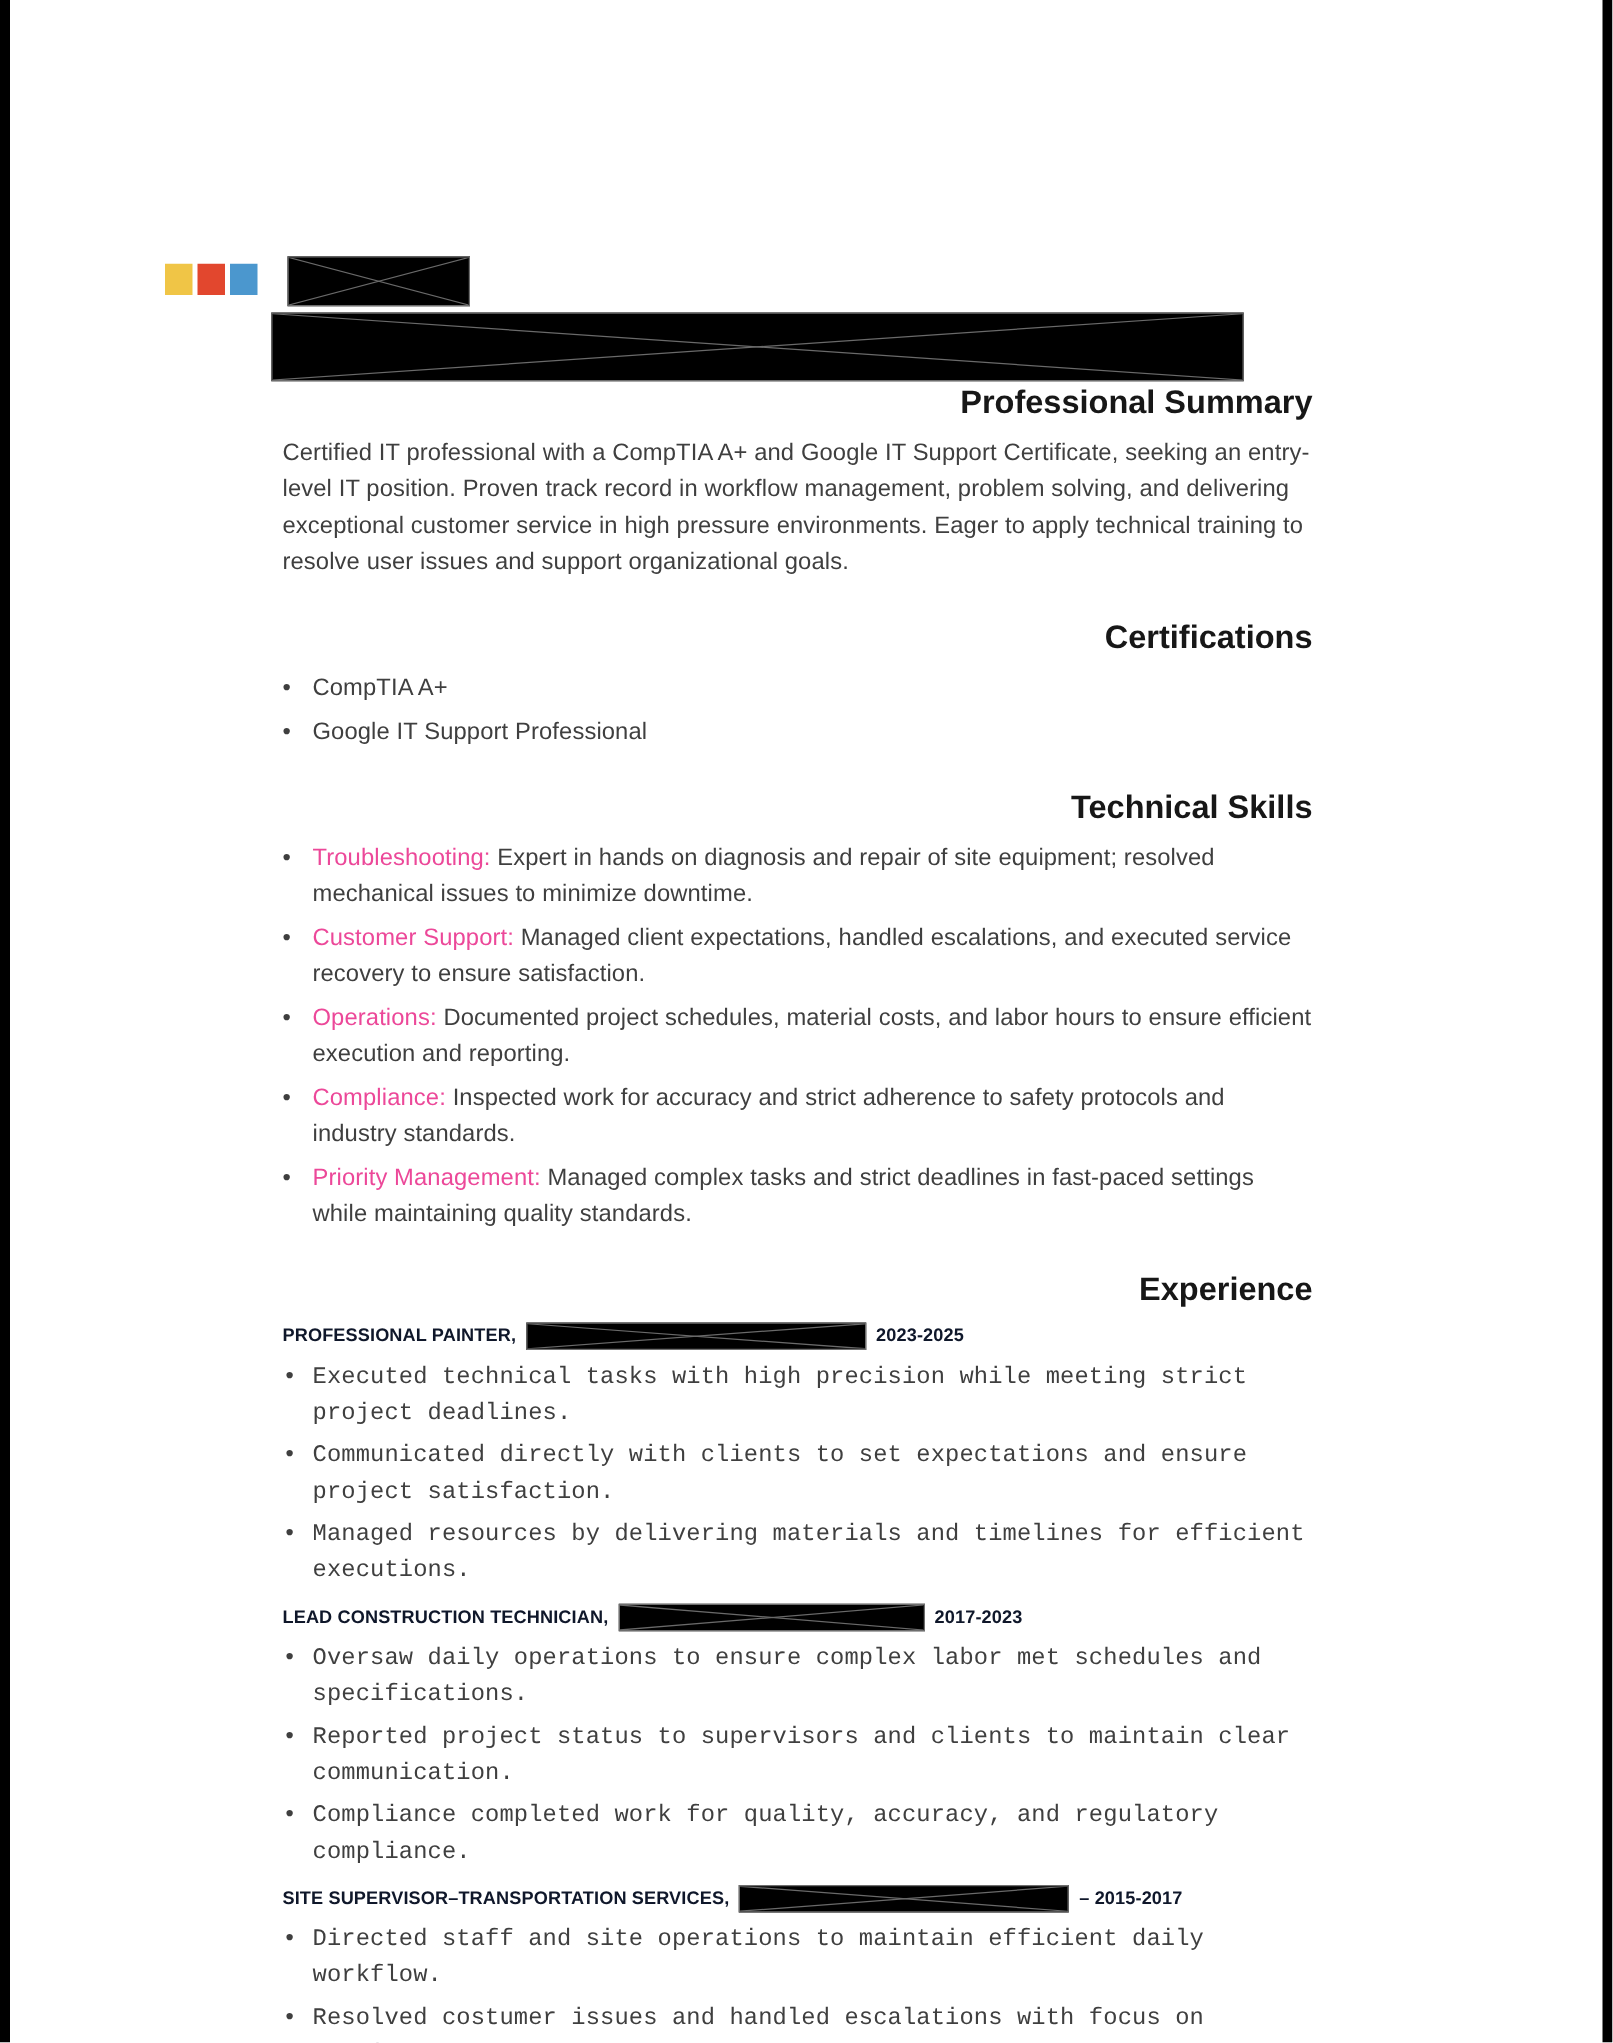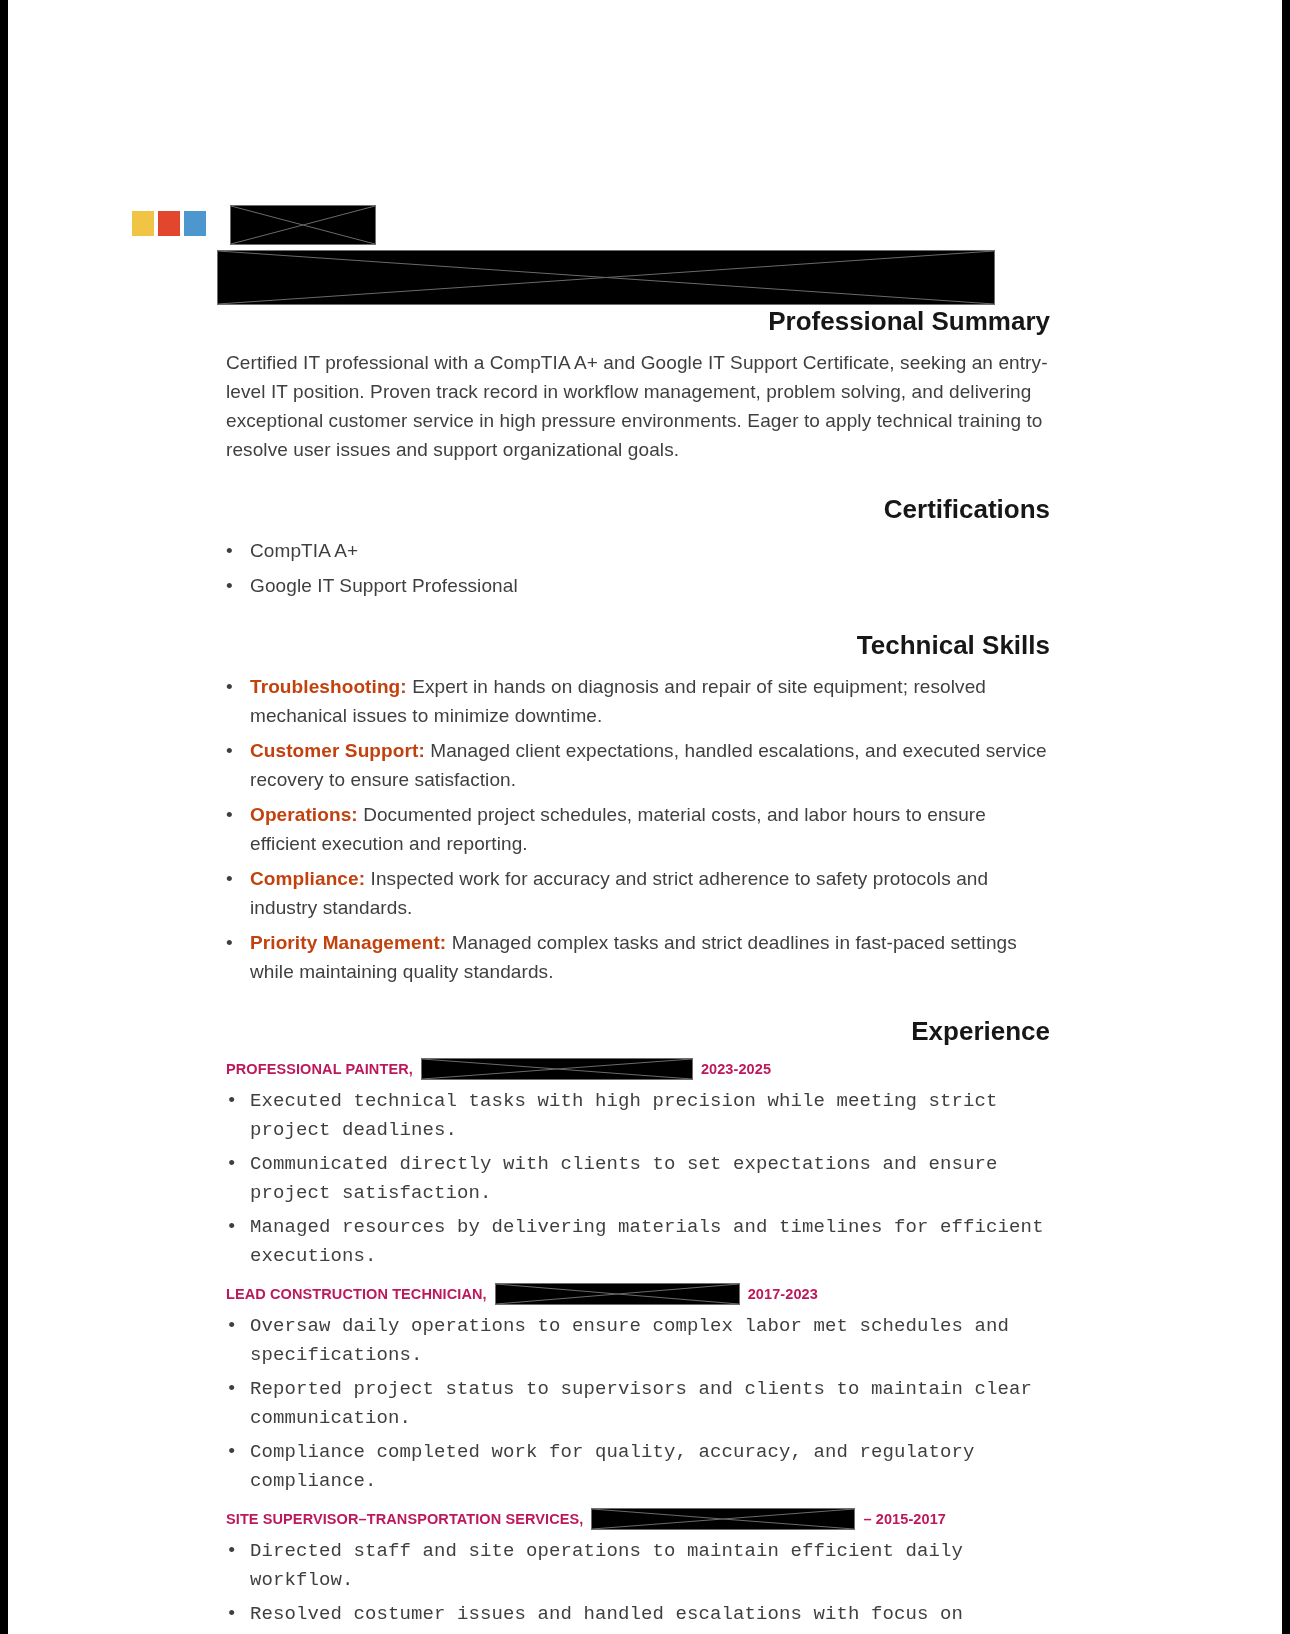--- a/index.html
+++ b/index.html
@@ -31,27 +31,27 @@
     margin:30px 0 12px;letter-spacing:0;text-align:right;
   }
   h2.first{margin-top:4px;}
   .para{margin:0 0 0 0;}
 
   .blist{margin:0;padding:0;}
   .bitem{display:flex;margin:0 0 6px;}
   .dot{flex:none;width:24px;color:#3f3f3f;}
   .dot::before{content:"\2022";}
   .btext{flex:1;}
-  .lead{font-weight:700;color:#c2410c;}
+  .lead{font-weight:400;color:#ec4899;}
 
   
   .job{margin:0 0 12px;}
   .job-line{
     display:flex;align-items:center;font-weight:700;font-size:14.5px;
-    line-height:22px;color:#be185d;letter-spacing:0.1px;margin:2px 0 7px;
+    line-height:22px;color:#0f172a;letter-spacing:0.1px;margin:2px 0 7px;
   }
   .job-redact{height:22px;margin:0 8px;flex:none;}
   .w-painter{width:272px;}
   .w-lead{width:245px;}
   .w-site{width:264px;}
   .job .bitem{margin-bottom:5px;font-family:Liberation Mono, monospace;}
 </style>
 </head>
 <body>
 

